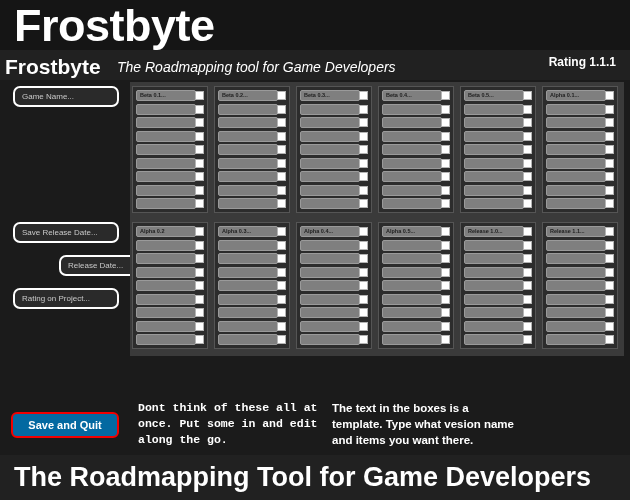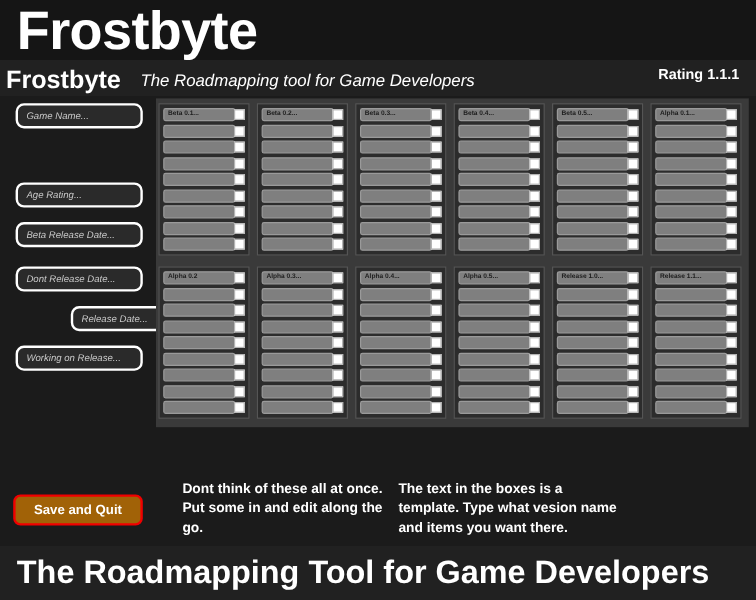--- a/index.html
+++ b/index.html
@@ -83,21 +83,20 @@
     background: #2a2a2a;
     border: 2px solid #ffffff;
     border-radius: 7px;
     box-sizing: border-box;
     display: flex;
     align-items: center;
     padding-left: 7px;
   }
   .field-placeholder {
     font-size: 8px;
-    font-style: italic;
     color: #c9c9c9;
     white-space: nowrap;
     overflow: hidden;
     text-align: right;
   }
 
   
   #grid-panel {
     position: absolute;
     left: 130px; top: 82px;
@@ -148,21 +147,21 @@
     background: #ffffff;
     border: 1px solid #b4b4b4;
     box-sizing: border-box;
   }
 
   
   #save-and-quit-button {
     position: absolute;
     left: 11px; top: 412px;
     width: 108px; height: 26px;
-    background: #a16207;
+    background: #0369a1;
     border: 2px solid #f10000;
     border-radius: 6px;
     box-sizing: border-box;
     display: flex;
     align-items: center;
     justify-content: center;
     cursor: pointer;
   }
   #save-and-quit-button span {
     font-size: 11px;
@@ -171,21 +170,21 @@
     white-space: nowrap;
   }
   .help-text {
     position: absolute;
     font-size: 11.5px;
     font-weight: bold;
     color: #ffffff;
     line-height: 16px;
     white-space: pre-line;
   }
-  #help-text-left { left: 152px; top: 400px; width: 185px; }
+  #help-text-left { left: 138px; top: 400px; width: 185px; font-family: Liberation Mono, monospace; }
   #help-text-right { left: 332px; top: 400px; width: 190px; }
 
   
   #bottom-banner {
     position: absolute;
     left: 0; top: 455px;
     width: 630px; height: 45px;
     background: #212121;
   }
   #bottom-banner-text {
@@ -206,34 +205,28 @@
 
 <div id="subtitle-bar"></div>
 <div id="brand-small">Frostbyte</div>
 <div id="tagline">The Roadmapping tool for Game Developers</div>
 <div id="version-label">Rating 1.1.1</div>
 
 <div id="sidebar">
     <div class="field" style="top: 4px;">
       <span class="field-placeholder">Game Name...</span>
     </div>
-    <div class="field" style="top: 70px;">
-      <span class="field-placeholder">Age Rating...</span>
-    </div>
-    <div class="field" style="top: 103px;">
-      <span class="field-placeholder">Beta Release Date...</span>
-    </div>
     <div class="field" style="top: 140px;">
-      <span class="field-placeholder">Dont Release Date...</span>
+      <span class="field-placeholder">Save Release Date...</span>
     </div>
     <div class="field" style="top: 173px; margin-left: 46px;">
       <span class="field-placeholder">Release Date...</span>
     </div>
     <div class="field" style="top: 206px;">
-      <span class="field-placeholder">Working on Release...</span>
+      <span class="field-placeholder">Rating on Project...</span>
     </div>
   </div>
 
 <div id="grid-panel">
     <div class="card" style="left: 2px; top: 4px;">
       <div class="card-row">
         <div class="row-input">
           <span class="row-label">Beta 0.1...</span>
         </div>
         <div class="row-checkbox"></div>

